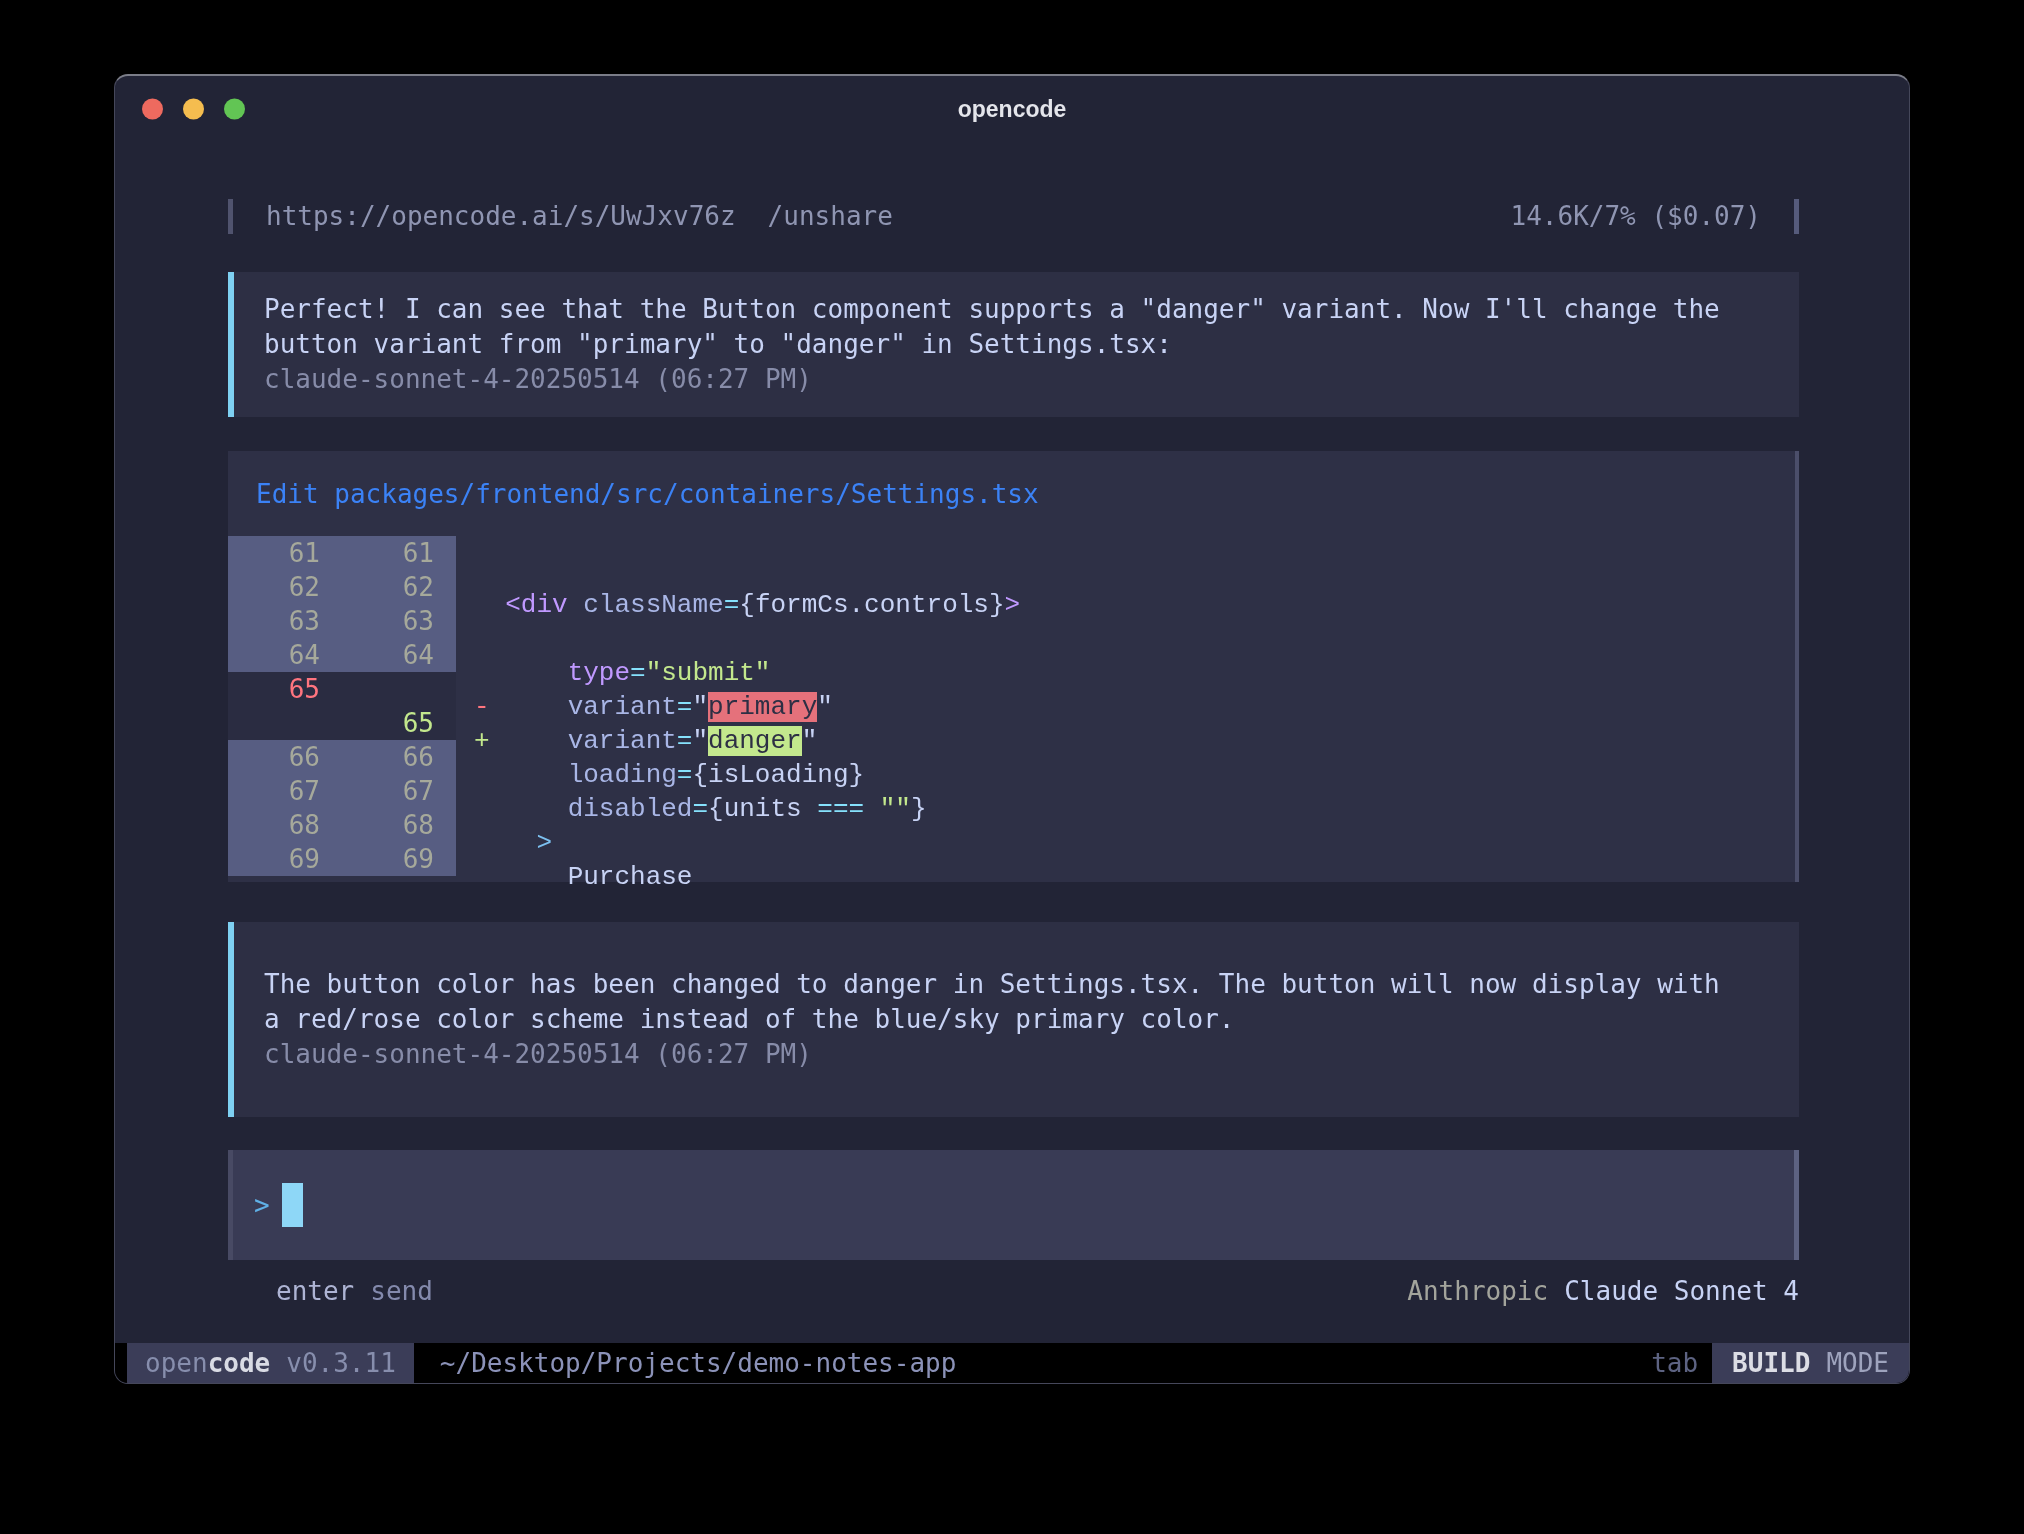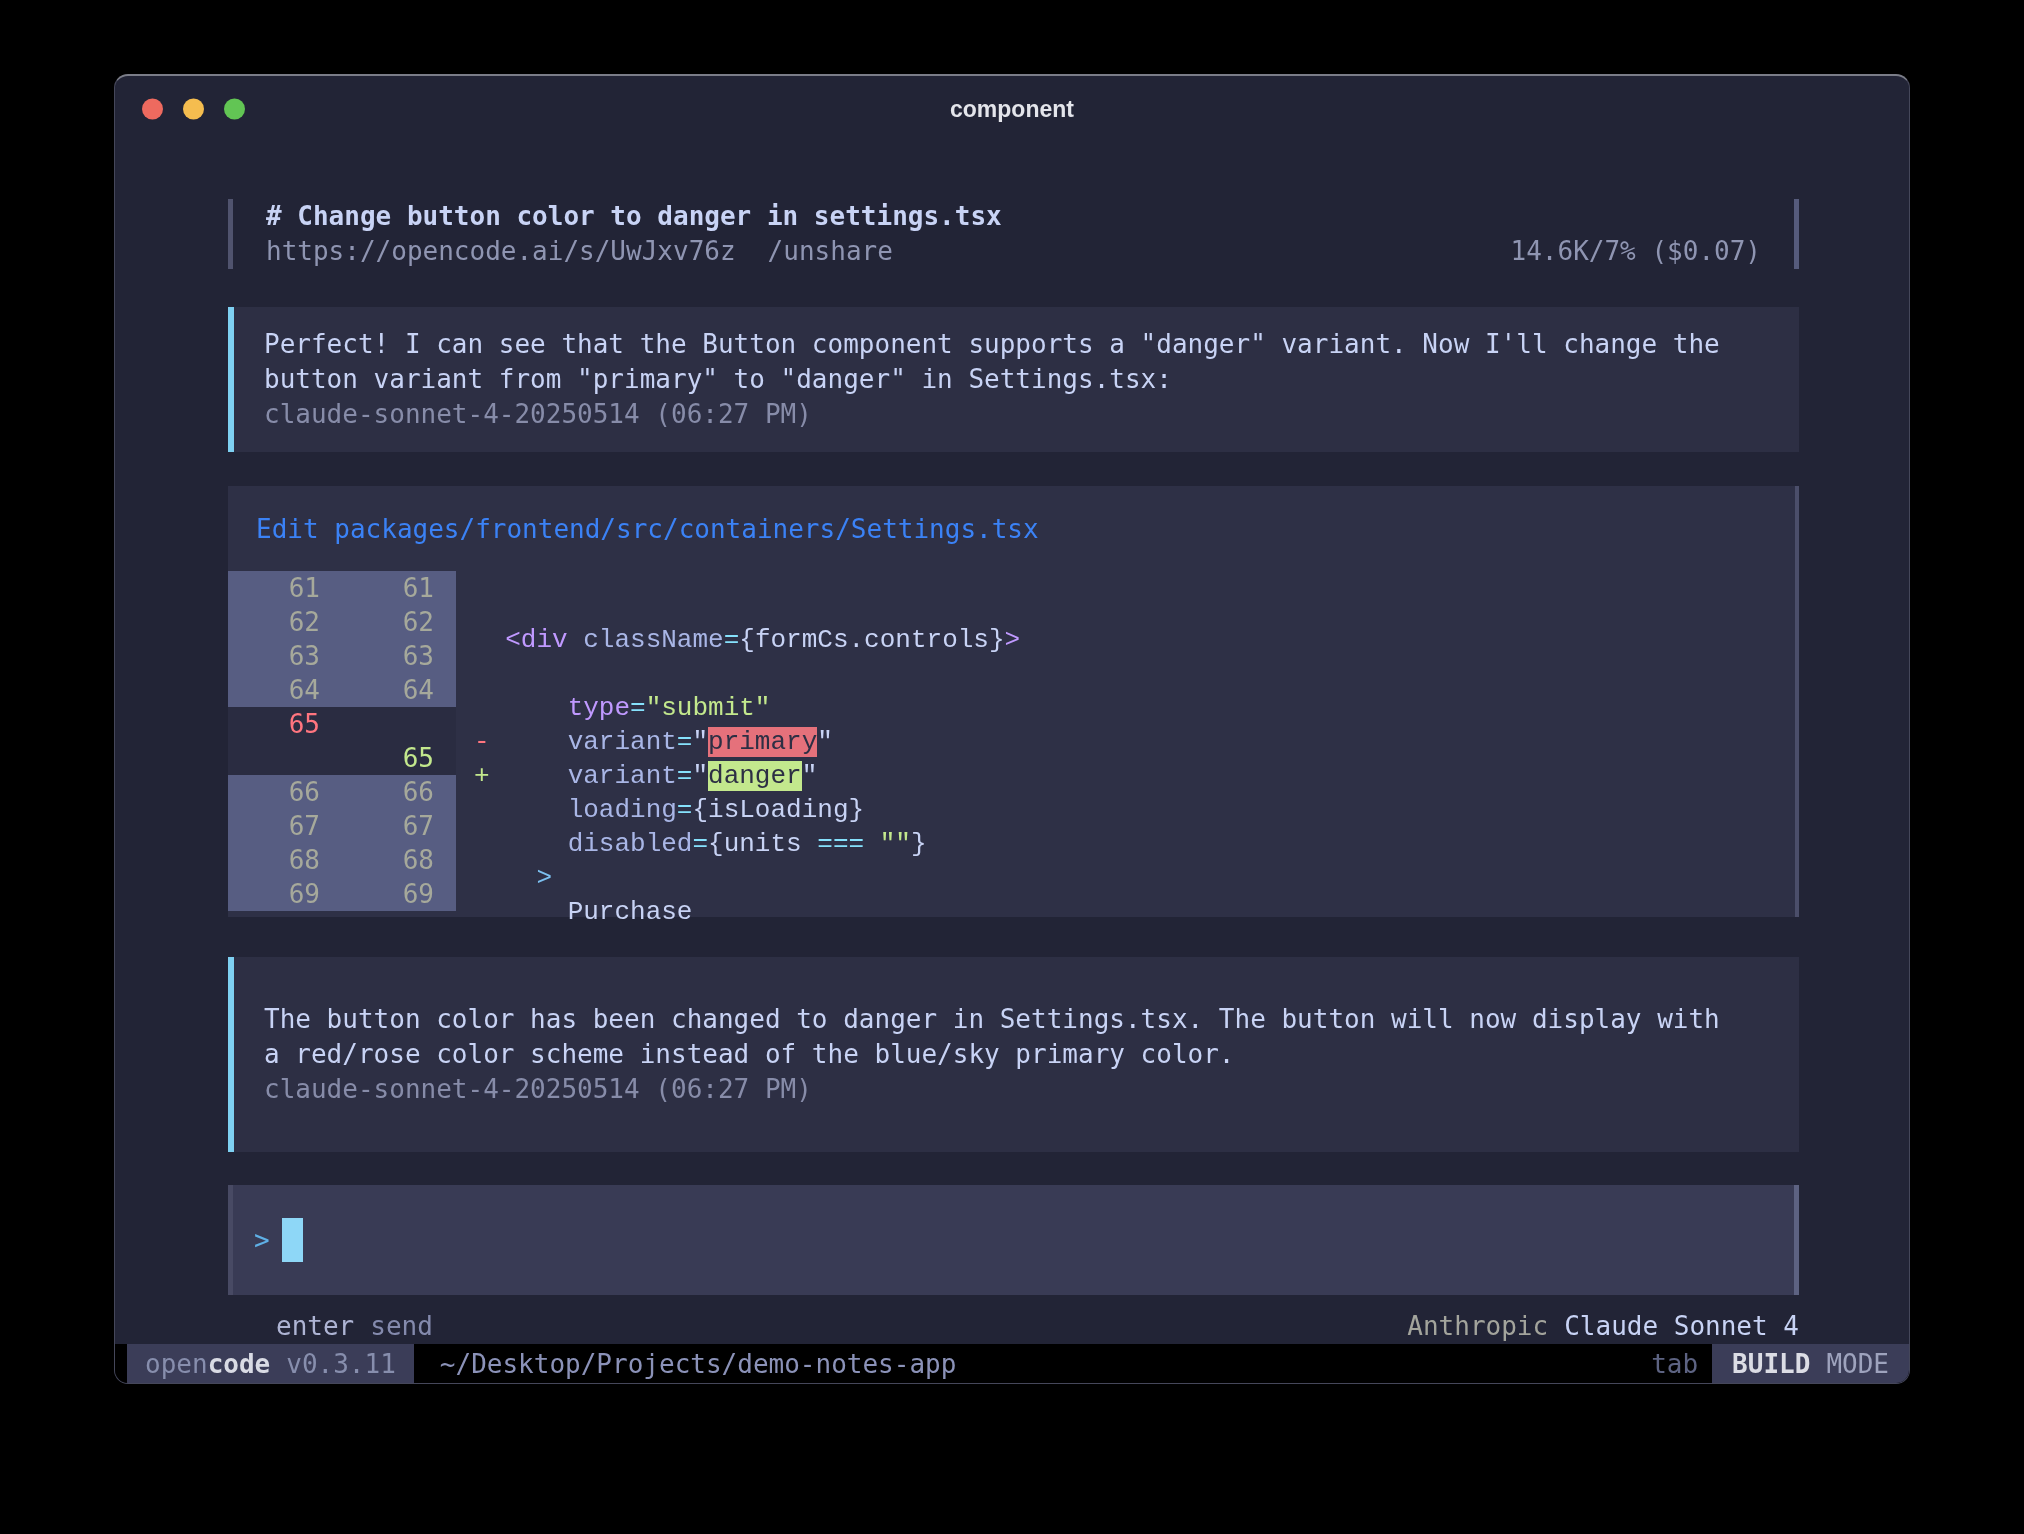--- a/index.html
+++ b/index.html
@@ -93,29 +93,28 @@
 <body>
 
 <div class="window">
 
   <div class="titlebar">
     <div class="lights">
       <button class="light red"></button>
       <button class="light yellow"></button>
       <button class="light green"></button>
     </div>
-    <div class="wtitle">component</div>
+    <div class="wtitle">opencode</div>
   </div>
 
   <div class="content">
 
     <div class="session-header">
       <div class="vbar vl"></div>
       <div class="vbar vr"></div>
-      <div class="sh-title"># Change button color to danger in settings.tsx</div>
       <div class="sh-row2">
         <span class="sh-url">https://opencode.ai/s/UwJxv76z</span>
         <span class="sh-unshare">/unshare</span>
         <span class="sh-spacer"></span>
         <span class="sh-stats">14.6K/7% ($0.07)</span>
       </div>
     </div>
 
     <div class="message m1">
       <div class="cybar"></div>

